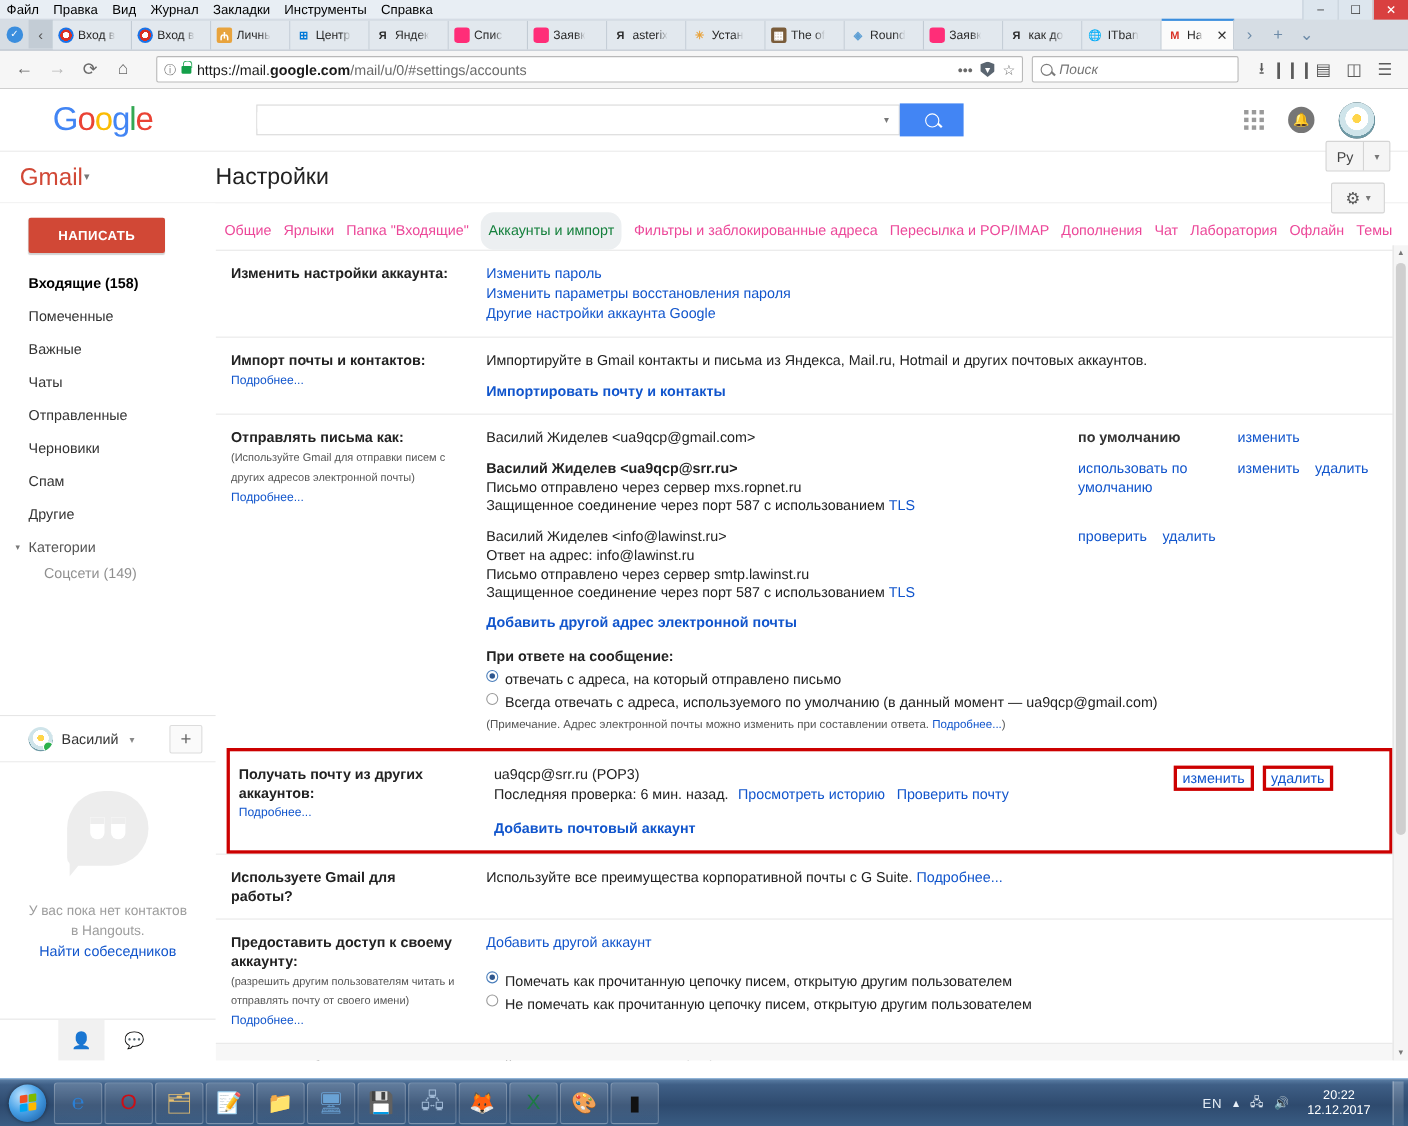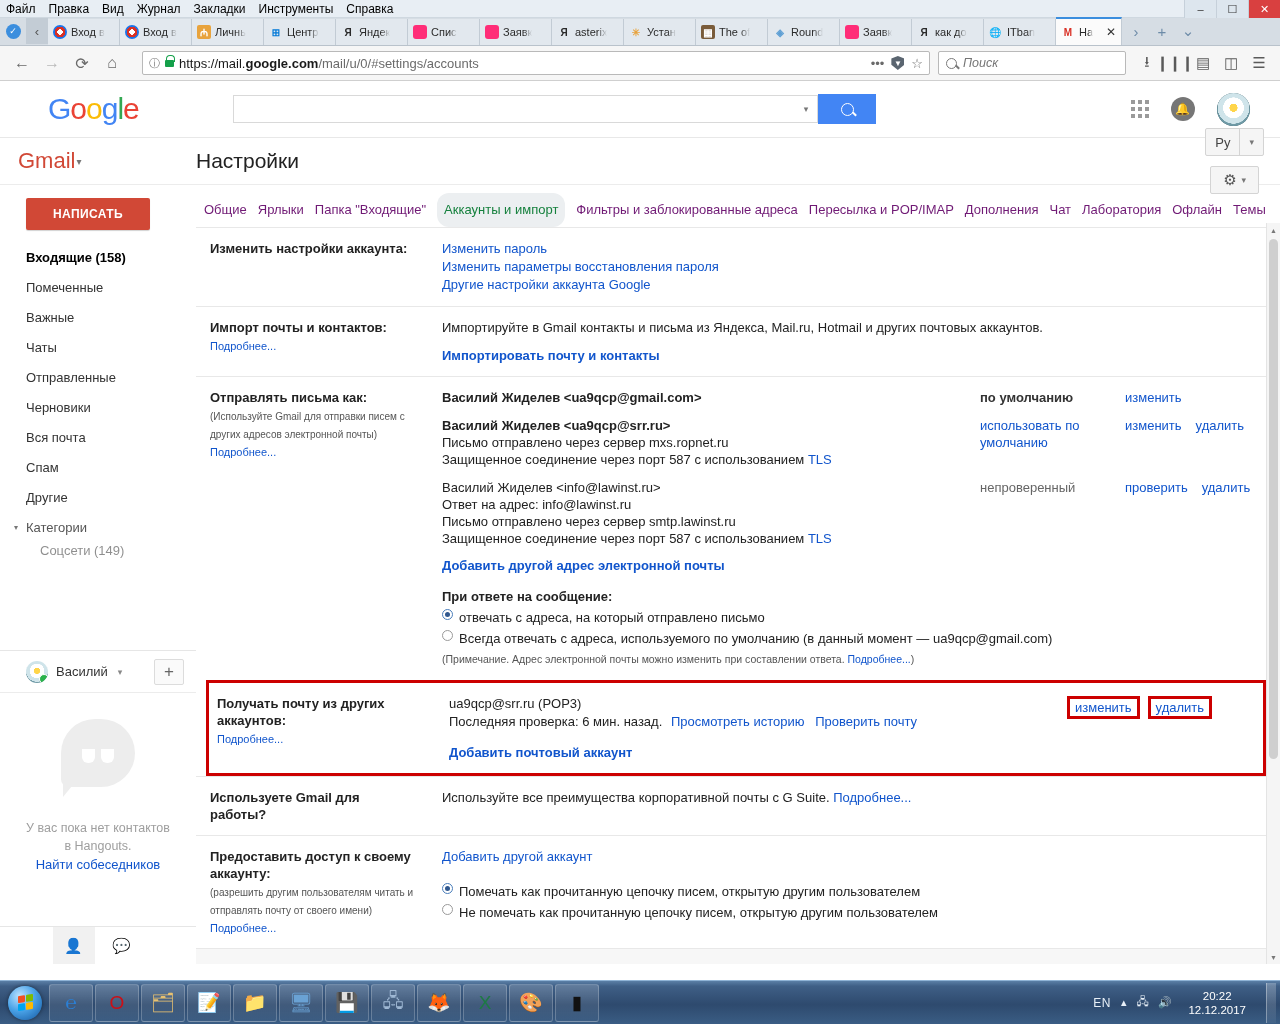--- a/index.html
+++ b/index.html
@@ -190,21 +190,21 @@
   #chatempty .t { font-size:12.5px;line-height:18px; }
   #chatempty a { color:#15c;display:block;margin-top:2px; }
   #chattabs { position:absolute;bottom:0;left:0;right:0;height:38px;border-top:1px solid #e6e6e6;
               display:flex;align-items:center;justify-content:center;gap:6px; }
   #chattabs .ct{width:42px;height:100%;display:flex;align-items:center;justify-content:center;font-size:15px;color:#555;}
   #chattabs .ct.active{background:#f1f1f1;}
 
   
   #content { flex:1 1 auto;position:relative;overflow:hidden; }
   #tabsrow { padding:8px 0 0 8px;line-height:28px; }
-  .stab { font-size:13px;color:#701a75;margin-right:11px;white-space:nowrap;display:inline-block; }
+  .stab { font-size:13px;color:#ec4899;margin-right:11px;white-space:nowrap;display:inline-block; }
   .stab.active { color:#15803d;font-weight:400;background:#eceff1;padding:3px 7px;border-radius:12px; }
 
   .sect { display:flex;border-top:1px solid #e8e8e8;padding:12px 0 12px 14px; }
   .sect:first-of-type{border-top:1px solid #ddd;}
   .sect.alt { background:#f7f7f7; }
   .sect .lab { width:232px;flex:0 0 232px;padding-right:14px; }
   .sect .lab .h { font-size:13px;font-weight:700;color:#222;line-height:17px; }
   .sect .lab .sub { font-size:10px;color:#555;line-height:15px;margin-top:3px; }
   .sect .val { flex:1 1 auto;font-size:13px;color:#222;line-height:17px; }
   a.l, .l { color:#15c;text-decoration:none;cursor:pointer; }
@@ -457,23 +457,20 @@
         <div class="navrow">
           <span>Чаты</span>
         </div>
         <div class="navrow">
           <span>Отправленные</span>
         </div>
         <div class="navrow">
           <span>Черновики</span>
         </div>
         <div class="navrow">
-          <span>Вся почта</span>
-        </div>
-        <div class="navrow">
           <span>Спам</span>
         </div>
         <div class="navrow">
           <span>Другие</span>
         </div>
       </div>
     <div class="navrow cat">
       <span class="tri">▾</span>
       <span>Категории</span>
     </div>
@@ -537,21 +534,21 @@
       <div class="lab">
         <div class="h">Отправлять письма как:</div>
         <div class="sub">(Используйте Gmail для отправки писем с</div>
         <div class="sub">других адресов электронной почты)</div>
         <div class="sub"><a class="l">Подробнее...</a></div>
       </div>
       <div class="val">
         <div id="addr-list">
             <div class="addr-grid">
               <div class="left">
-                <div style="font-weight: 700;">Василий Жиделев &lt;ua9qcp@gmail.com&gt;</div>
+                <div style="font-weight: 400;">Василий Жиделев &lt;ua9qcp@gmail.com&gt;</div>
               </div>
               <div class="right">
                 <div class="st b">по умолчанию</div>
                 <div class="acts">
                   <a class="l">изменить</a>
                 </div>
               </div>
             </div>
             <div class="addr-grid" style="margin-top: 11px;">
               <div class="left">
@@ -568,21 +565,20 @@
               </div>
             </div>
             <div class="addr-grid" style="margin-top: 11px;">
               <div class="left">
                 <div style="font-weight: 400;">Василий Жиделев &lt;info@lawinst.ru&gt;</div>
                 <div>Ответ на адрес: info@lawinst.ru</div>
                 <div>Письмо отправлено через сервер smtp.lawinst.ru</div>
                 <div>Защищенное соединение через порт 587 с использованием <a class="l">TLS</a></div>
               </div>
               <div class="right">
-                <div class="st">непроверенный</div>
                 <div class="acts">
                   <a class="l">проверить</a>
                   <a class="l">удалить</a>
                 </div>
               </div>
             </div>
           </div>
         <div style="height:10px"></div>
         <div><a class="l" style="font-weight:700">Добавить другой адрес электронной почты</a></div>
         <div style="height:14px"></div>

